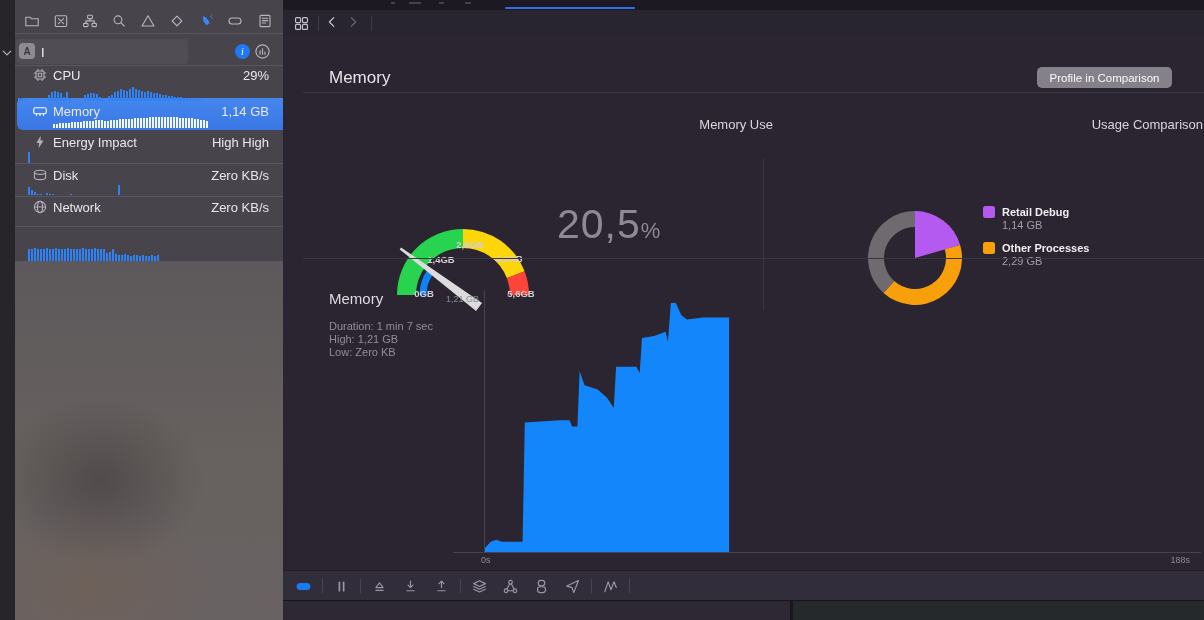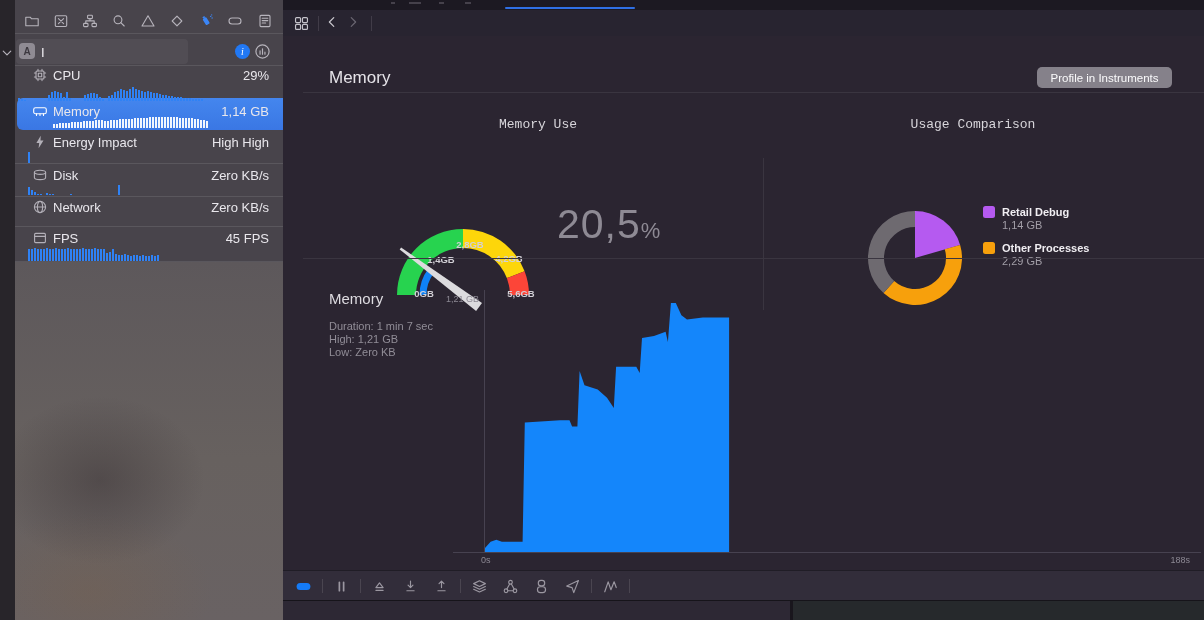--- a/index.html
+++ b/index.html
@@ -41,21 +41,21 @@
   #top-strip .dash{position:absolute;top:2px;height:2px;background:#45414b;}
   #activity-line{left:222px;top:7px;width:130px;height:2px;background:#2f6fe4;border-radius:1px;}
   #jump-bar{left:0;top:10px;width:921px;height:26px;background:#282430;display:flex;align-items:center;color:#c6c4cb;}
   #tab-bar{left:0;top:36px;width:921px;height:22px;background:#2d2834;border-bottom:1px solid #221e29;color:#d4d2d8;}
   .vline{width:1px;height:15px;background:#413c48;}
   #content{left:0;top:58px;width:921px;height:512px;}
   #report-title{left:46px;top:10px;font-size:17px;color:#e5e3e8;}
   #profile-btn{left:754px;top:9px;width:135px;height:21px;background:#85818a;border:none;border-radius:5px;
                color:#fbfbfc;font-size:11.5px;font-family:"Liberation Sans",sans-serif;}
   .h-divider{position:absolute;background:#3a3540;height:1px;}
-  .section-hd{position:absolute;top:59px;text-align:center;font-size:13px;color:#d8d6db;font-family:Liberation Mono, monospace;}
+  .section-hd{position:absolute;top:59px;text-align:right;font-size:13px;color:#d8d6db;}
   #gauge-wrap{left:90px;top:133px;width:180px;height:125px;}
   .gtick{position:absolute;transform:translate(-50%,-50%);font-size:9.5px;font-weight:bold;color:#d2d0d6;}
   #big-numbers{left:274px;top:145px;display:flex;flex-direction:column;}
   #big-value{font-size:47px;color:#c6c4ca;letter-spacing:1px;}
   #big-value .unit{font-size:25px;letter-spacing:0;}
   #big-pct{font-size:41px;color:#8e8a94;margin-top:-2px;letter-spacing:1px;}
   #big-pct .unit{font-size:22px;letter-spacing:0;}
   #donut-svg{left:582px;top:150px;}
   #legend{left:700px;top:147px;width:210px;}
   .leg-item{position:relative;margin-bottom:9px;padding-left:19px;min-height:26px;}
@@ -377,30 +377,20 @@
         <span class="ric">
           <svg width="16" height="16" viewBox="0 0 16 16" fill="none" stroke="currentColor" stroke-width="1.1" stroke-linejoin="round" stroke-linecap="round">
             <circle cx="8" cy="8" r="5.6"></circle>
             <ellipse cx="8" cy="8" rx="2.6" ry="5.6"></ellipse>
             <path d="M2.4 8h11.2"></path>
           </svg>
         </span>
     <span class="rlabel">Network</span>
     <span class="rvalue">Zero KB/s</span>
       </div>
-      <div class="g-row" style="top: 229px;">
-        <span class="ric">
-          <svg width="16" height="16" viewBox="0 0 16 16" fill="none" stroke="currentColor" stroke-width="1.1" stroke-linejoin="round" stroke-linecap="round">
-            <rect x="2.6" y="3.4" width="10.8" height="9.2" rx="1"></rect>
-            <path d="M2.6 6.4h10.8"></path>
-          </svg>
-        </span>
-    <span class="rlabel">FPS</span>
-    <span class="rvalue">45 FPS</span>
-      </div>
       <div class="spark" style="left: 13px; top: 247px; height: 14px;">
         <i style="height: 12px; background: rgb(47, 130, 245);"></i>
         <i style="height: 12px; background: rgb(47, 130, 245);"></i>
         <i style="height: 13px; background: rgb(47, 130, 245);"></i>
         <i style="height: 12px; background: rgb(47, 130, 245);"></i>
         <i style="height: 12px; background: rgb(47, 130, 245);"></i>
         <i style="height: 12px; background: rgb(47, 130, 245);"></i>
         <i style="height: 13px; background: rgb(47, 130, 245);"></i>
         <i style="height: 12px; background: rgb(47, 130, 245);"></i>
         <i style="height: 12px; background: rgb(47, 130, 245);"></i>
@@ -472,21 +462,21 @@
         <svg width="14" height="14" viewBox="0 0 16 16" fill="none" stroke="currentColor" stroke-width="1.1" stroke-linejoin="round" stroke-linecap="round">
           <path d="M6 3l5 5-5 5" stroke-width="1.4"></path>
         </svg>
       </span>
     <span class="vline" style="margin-left:8px"></span>
   </div>
 
 
   <div class="abs" id="content">
     <div class="abs" id="report-title">Memory</div>
-    <button class="abs" id="profile-btn">Profile in Instruments</button>
+    <button class="abs" id="profile-btn">Profile in Comparison</button>
     <div class="h-divider" style="left:20px;top:34px;width:901px"></div>
 
     <div class="section-hd" style="left:20px;width:470px">Memory Use</div>
     <div class="section-hd" style="left:460px;width:460px">Usage Comparison</div>
 
     <div class="abs" id="gauge-wrap">
         <svg width="180" height="125" viewBox="0 0 180 125">
           <path d="M24 103.99999999999999A66 66 0 0 1 90 38L90 57A47 47 0 0 0 43 104Z" fill="#27d34f"></path>
           <path d="M90 38A66 66 0 0 1 151.5915057538373 80.28320386361122L133.86061773379322 87.11076638772313A47 47 0 0 0 90 57Z" fill="#fdd60a"></path>
           <path d="M151.5915057538373 80.28320386361122A66 66 0 0 1 156 104L137 104A47 47 0 0 0 133.86061773379322 87.11076638772313Z" fill="#fc4538"></path>

